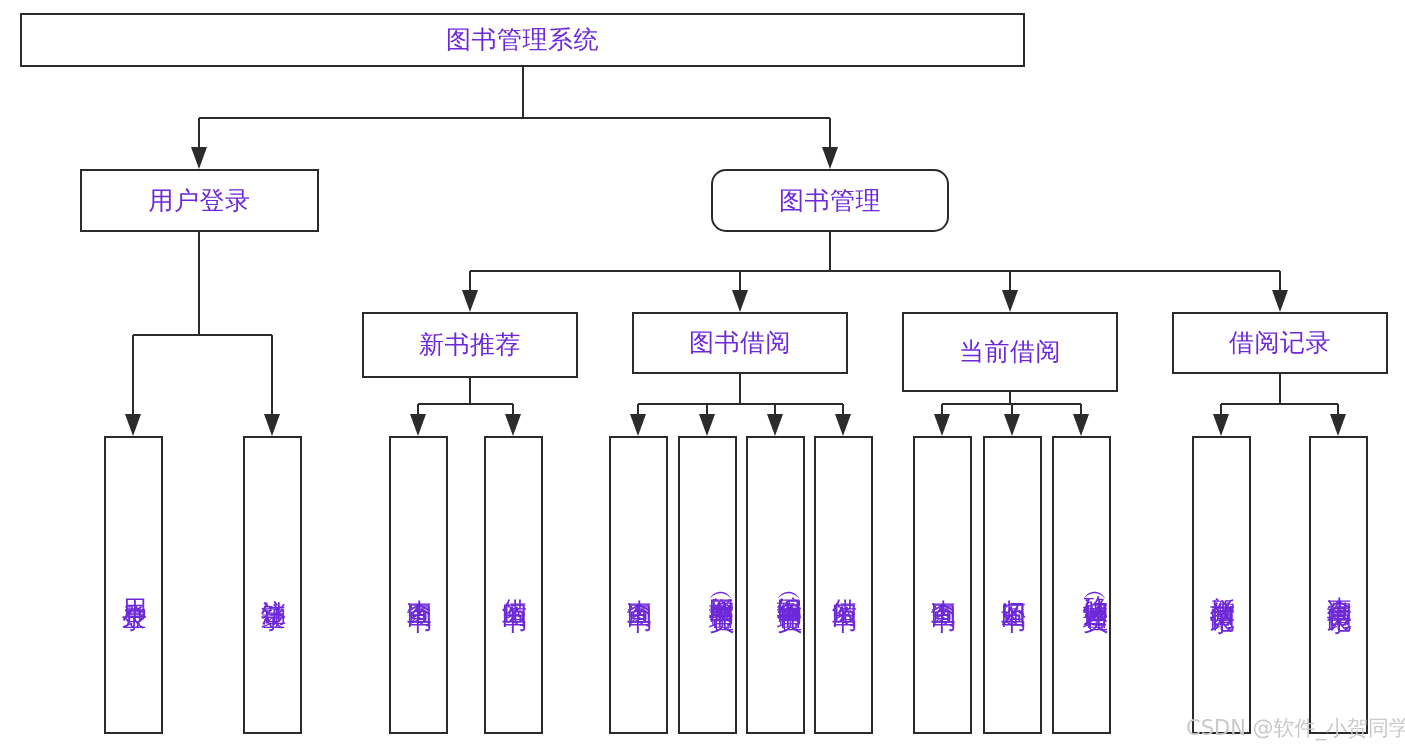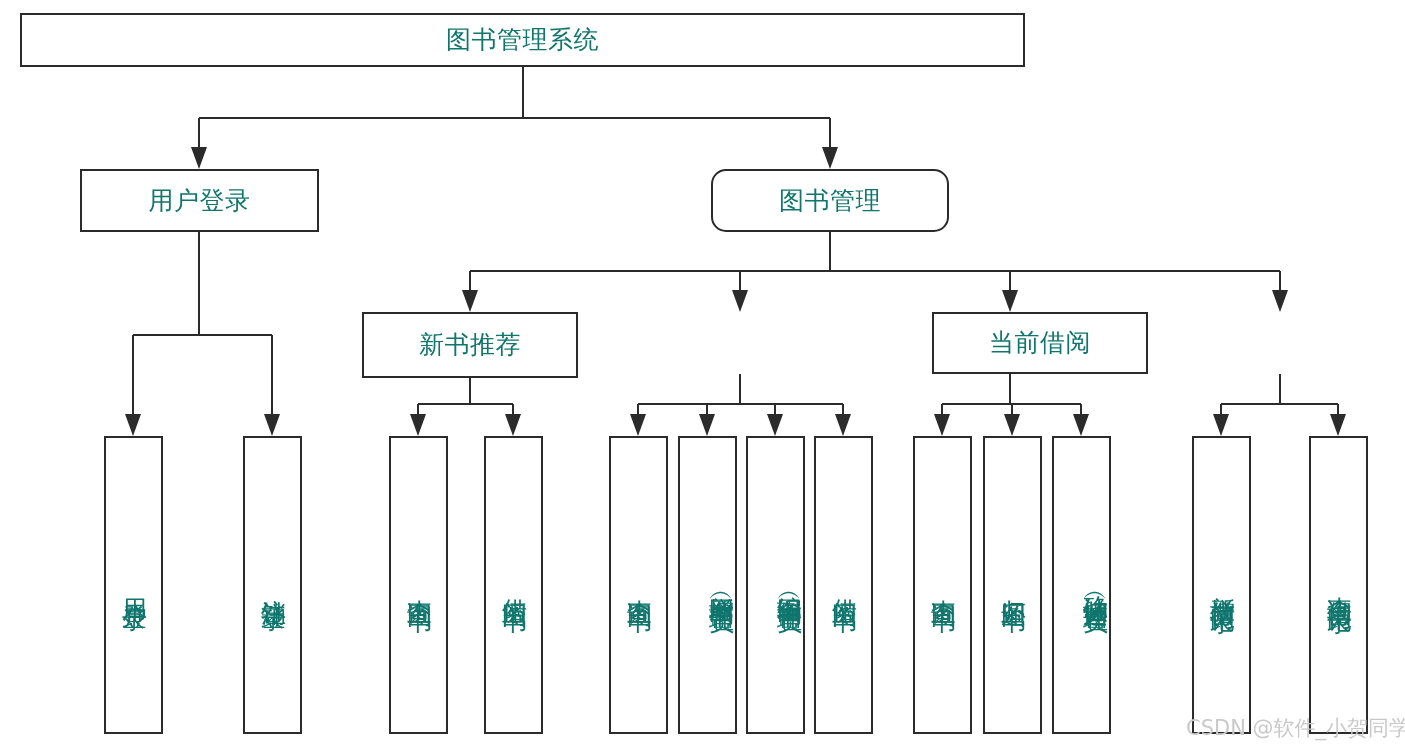--- a/index.html
+++ b/index.html
@@ -22,21 +22,21 @@
     left: 0;
     top: 0;
     width: 1405px;
     height: 747px;
   }
   .node {
     position: absolute;
     box-sizing: border-box;
     border: 2.5px solid #2b2b2b;
     background: #ffffff;
-    color: #0f766e;
+    color: #6d28d9;
     display: flex;
     align-items: center;
     justify-content: center;
     z-index: 2;
   }
   .node-h {
     font-size: 25px;
     line-height: 1.1;
     letter-spacing: 0.5px;
   }
@@ -131,22 +131,28 @@
   <div class="node node-h" style="left: 80px; top: 169px; width: 239px; height: 63px;">
     <span>用户登录</span>
   </div>
   <div class="node node-h" style="left: 711px; top: 169px; width: 238px; height: 63px; border-radius: 15px;">
     <span>图书管理</span>
   </div>
 
   <div class="node node-h" style="left: 362px; top: 312px; width: 216px; height: 66px;">
     <span>新书推荐</span>
   </div>
-  <div class="node node-h" style="left: 932px; top: 312px; width: 216px; height: 62px;">
+  <div class="node node-h" style="left: 632px; top: 312px; width: 216px; height: 62px;">
+    <span>图书借阅</span>
+  </div>
+  <div class="node node-h" style="left: 902px; top: 312px; width: 216px; height: 80px;">
     <span>当前借阅</span>
+  </div>
+  <div class="node node-h" style="left: 1172px; top: 312px; width: 216px; height: 62px;">
+    <span>借阅记录</span>
   </div>
 
   <div class="node node-v" style="left: 104px; top: 436px; width: 59px; height: 298px;">
     <span>用户登录</span>
   </div>
   <div class="node node-v" style="left: 243px; top: 436px; width: 59px; height: 298px;">
     <span>注销登录</span>
   </div>
   <div class="node node-v" style="left: 389px; top: 436px; width: 59px; height: 298px;">
     <span>查询图书</span>

